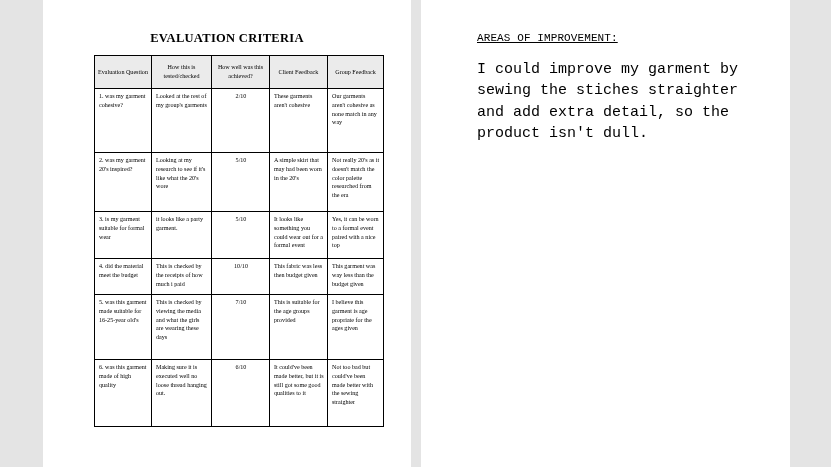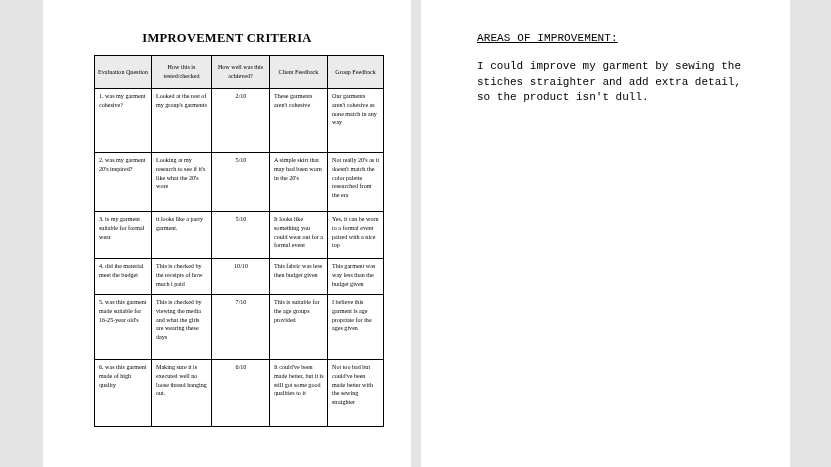--- a/index.html
+++ b/index.html
@@ -118,32 +118,32 @@
     font-size: 11px;
     text-decoration: underline;
     color: #000;
     letter-spacing: 0.1px;
   }
   .improve-body {
     position: absolute;
     left: 56px;
     top: 59px;
     width: 280px;
-    font-size: 11px;
+    font-size: 15px;
     line-height: 1.42;
     color: #000;
   }
 </style>
 </head>
 <body>
 
 <div class="workspace">
 
   <div class="page page-left">
-    <div class="doc-title">IMPROVEMENT CRITERIA</div>
+    <div class="doc-title">EVALUATION CRITERIA</div>
 
     <table class="criteria">
       <colgroup>
         <col class="c1">
           <col class="c2">
           <col class="c3">
           <col class="c4">
           <col class="c5">
       </colgroup>
       <thead>

